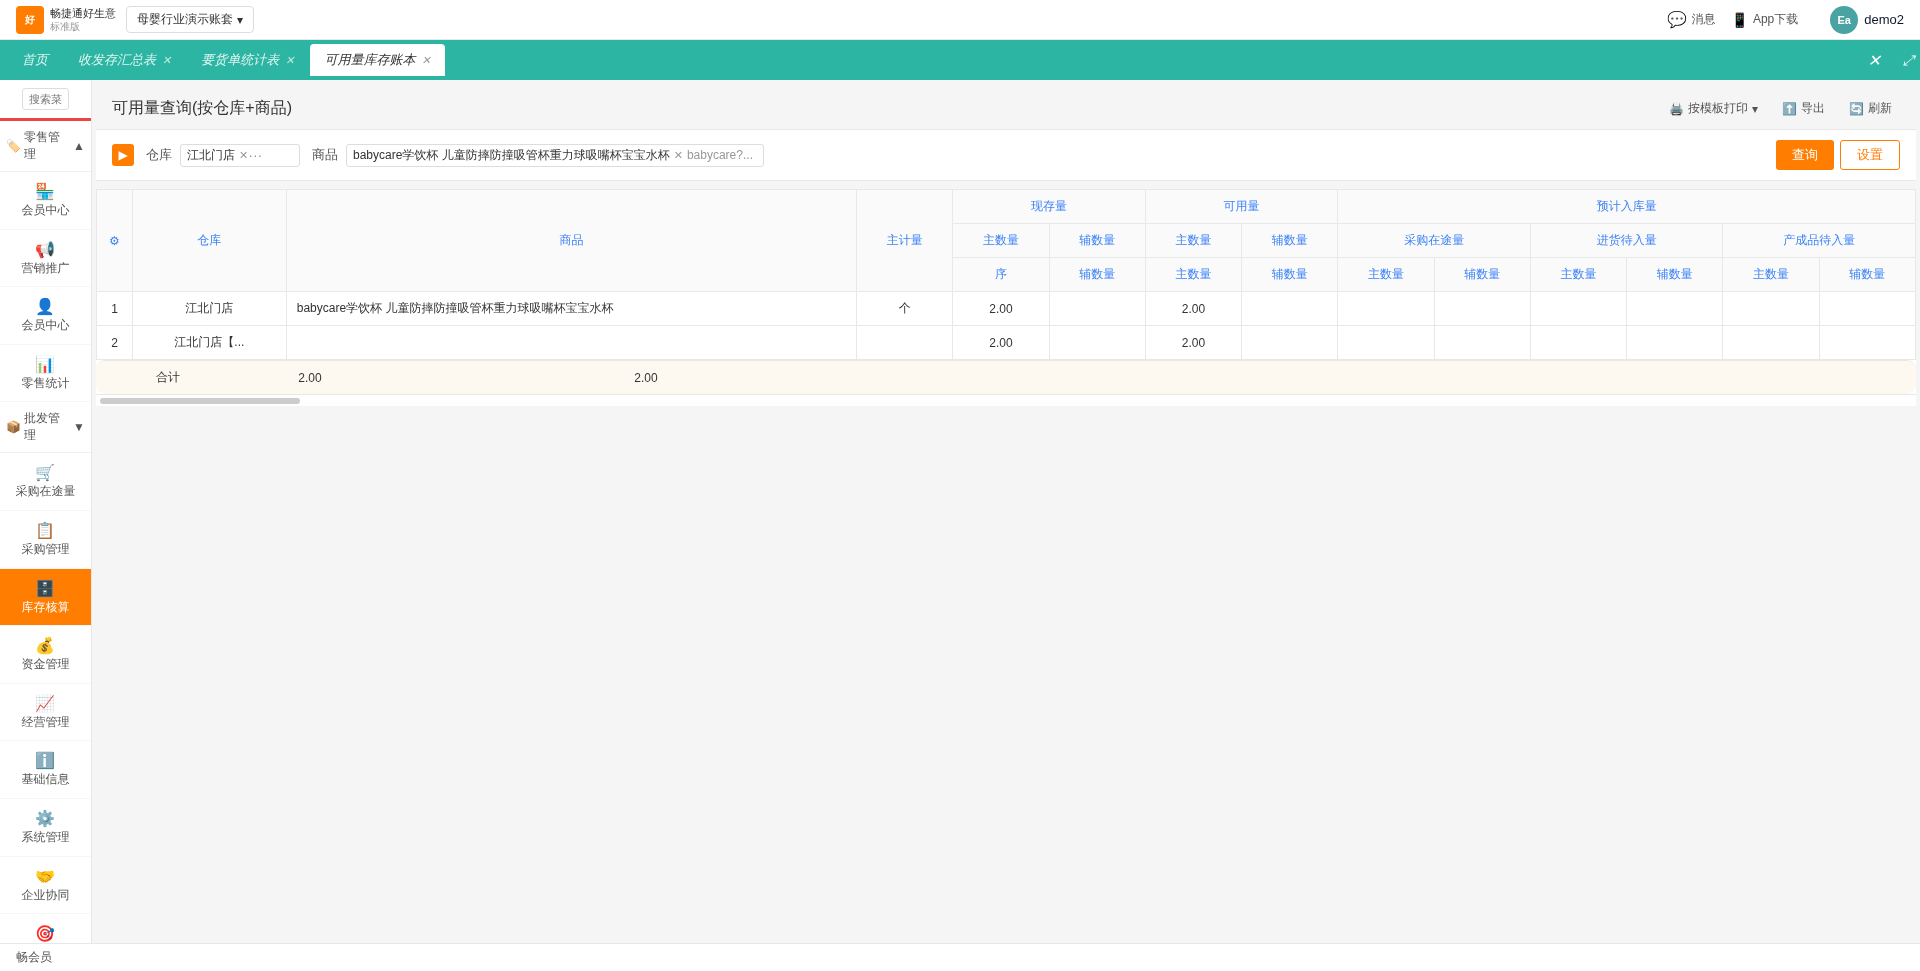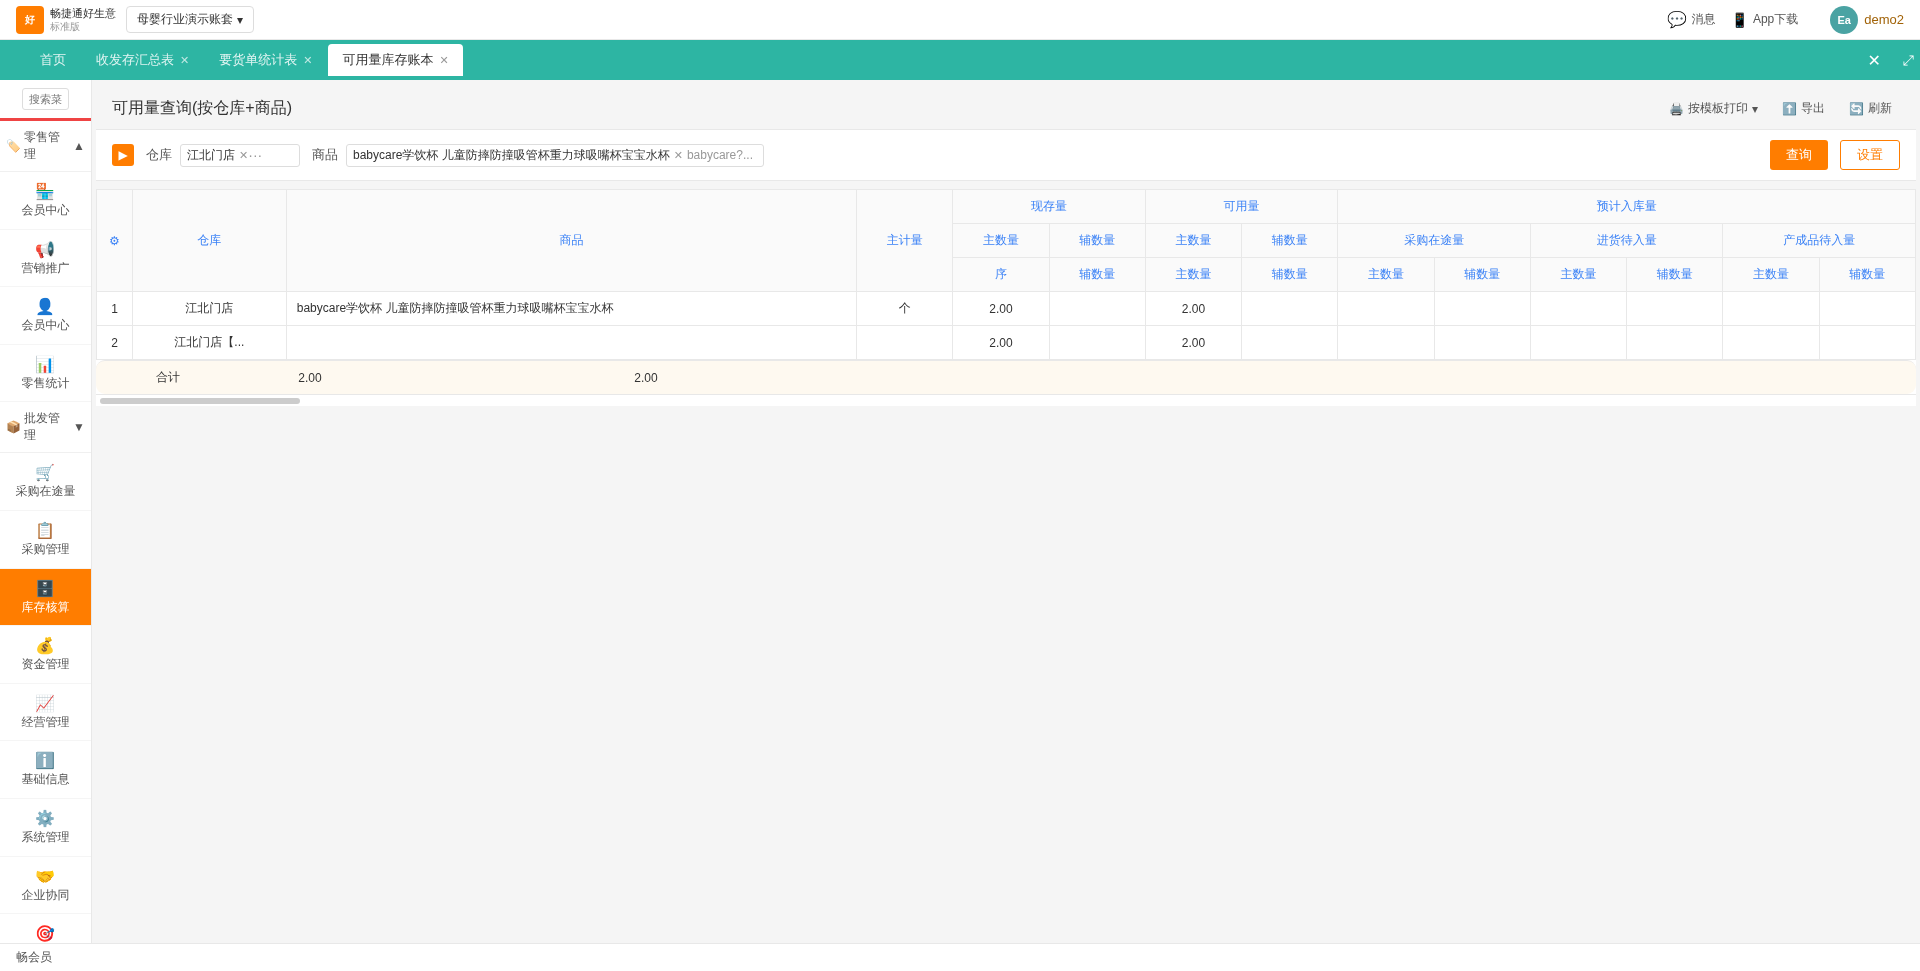--- a/index.html
+++ b/index.html
@@ -77,31 +77,32 @@
       height: 28px;
       border-radius: 50%;
       background: #4aa3a3;
       display: flex;
       align-items: center;
       justify-content: center;
       color: white;
       font-size: 11px;
       font-weight: bold;
     }
-    .user-name { font-size: 13px; color: #a16207; text-align: right; }
+    .user-name { font-size: 13px; color: #0f172a; text-align: right; }
 
     
     .nav-tabs {
       height: 40px;
       background: #2db5a3;
       display: flex;
       align-items: center;
-      padding-left: 26px;
+      padding-left: 8px;
       flex-shrink: 0;
       gap: 2px;
+      font-style: italic;
     }
     .nav-tab {
       height: 32px;
       padding: 0 14px;
       display: flex;
       align-items: center;
       gap: 6px;
       cursor: pointer;
       font-size: 13px;
       color: rgba(255,255,255,0.85);
@@ -280,21 +281,21 @@
       font-size: 11px;
     }
     .filter-dots {
       color: #999;
       cursor: pointer;
       font-size: 14px;
     }
     .filter-actions {
       margin-left: auto;
       display: flex;
-      gap: 12px;
+      gap: 6px;
     }
     .btn-query {
       padding: 5px 16px;
       background: #ff7d00;
       color: white;
       border: none;
       border-radius: 3px;
       cursor: pointer;
       font-size: 13px;
     }

